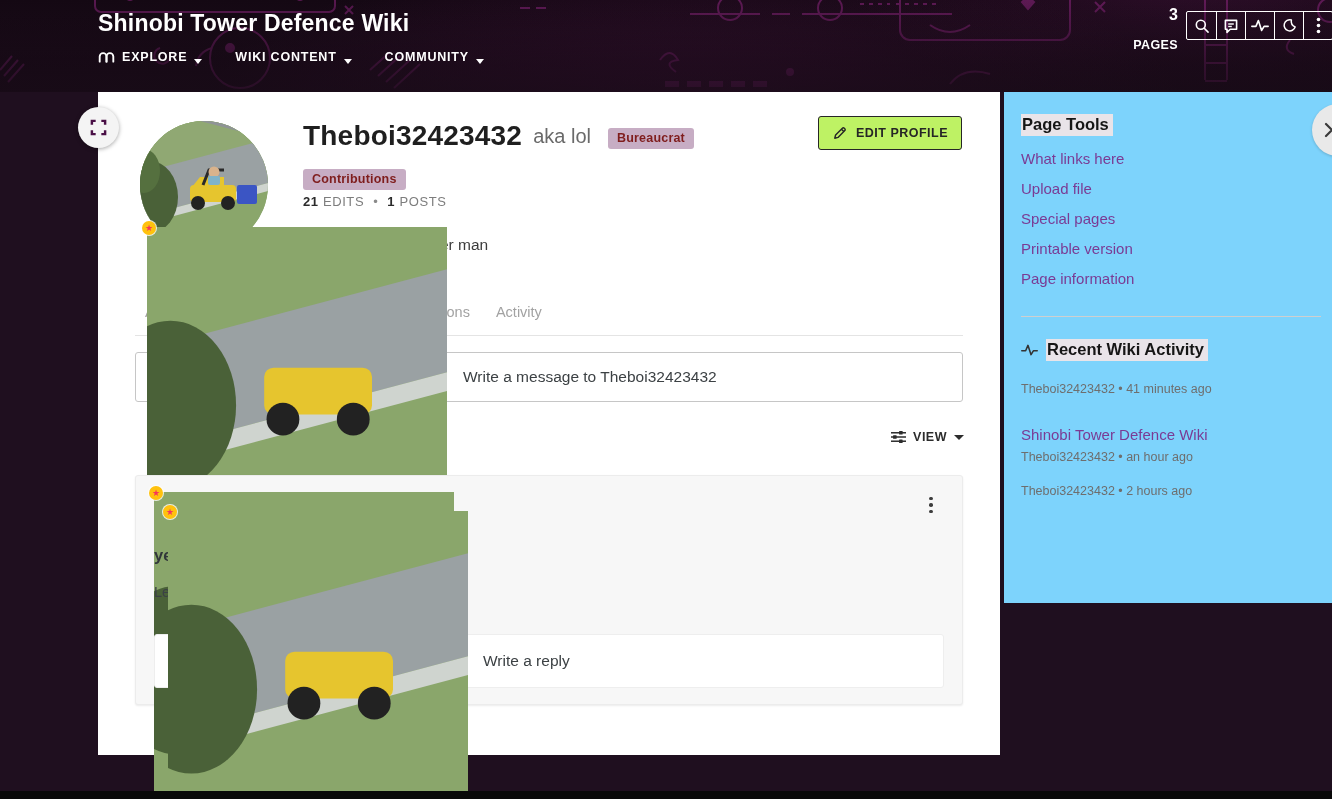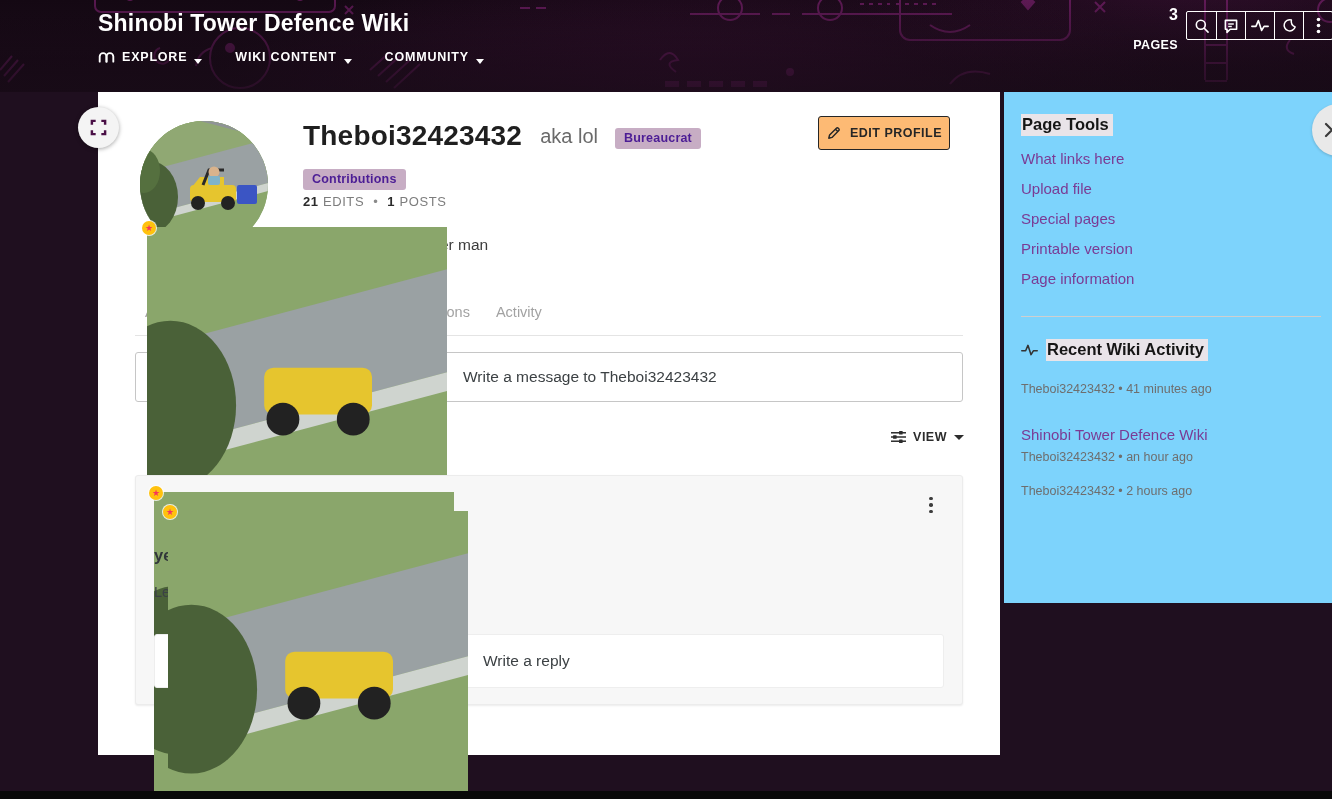--- a/index.html
+++ b/index.html
@@ -42,29 +42,29 @@
     background:#f4f4f4; box-shadow:0 1px 4px rgba(0,0,0,.35); display:flex; align-items:center; justify-content:center;
     z-index:10; cursor:pointer; }
 
   
   .avatar-round { border-radius:50%; overflow:hidden; background:#8aa66b; }
   .avatar-xl { position:absolute; left:42px; top:29px; width:128px; height:128px; }
   .avatar-round svg { display:block; width:100%; height:100%; }
 
   .name-row { position:absolute; left:205px; top:28px; display:flex; align-items:center; }
   .username-xl { font-size:28px; font-weight:700; color:#1f1f1f; letter-spacing:.2px; }
-  .aka { font-size:20px; color:#6a6a6a; margin-left:18px; }
-  .badge { background:#c7adc4; color:#4c1d95; font-size:12.5px; font-weight:700; padding:3px 9px 4px; border-radius:3px; letter-spacing:.2px; }
+  .aka { font-size:20px; color:#6a6a6a; margin-left:11px; }
+  .badge { background:#c7adc4; color:#7f1d1d; font-size:12.5px; font-weight:700; padding:3px 9px 4px; border-radius:3px; letter-spacing:.2px; }
   .badge-inline { margin-left:17px; position:relative; top:2px; }
   .badge-row { position:absolute; left:205px; top:77px; }
   .stats-row { position:absolute; left:205px; top:102px; font-size:13px; letter-spacing:.6px; color:#7d7d7d; }
   .stats-row b { color:#2b2b2b; font-weight:700; }
   .stats-dot { margin:0 9px; color:#8a8a8a; }
   .bio { position:absolute; left:205px; top:144px; font-size:15.5px; color:#3c3c3c; }
-  .edit-profile-btn { position:absolute; left:720px; top:24px; width:132px; height:34px; background:#fdba74;
+  .edit-profile-btn { position:absolute; left:720px; top:24px; width:144px; height:34px; background:#bef264;
     border:1px solid #262626; border-radius:3px; display:flex; align-items:center; justify-content:center; gap:8px;
     font-size:12.5px; font-weight:700; letter-spacing:.5px; color:#262626; cursor:pointer; }
 
   
   .tabs { position:absolute; left:37px; top:203px; width:828px; display:flex; border-bottom:1px solid #e4e4e4; }
   .tab { padding:9px 10px 12px; margin-right:6px; font-size:14.5px; color:#a2a2a2; cursor:pointer; white-space:nowrap; }
   .tab.active { color:#2b2b2b; font-weight:700; border-bottom:4px solid #520044; margin-bottom:-1px; }
 
   
   .composer { position:absolute; left:37px; top:260px; width:828px; height:50px; border:1px solid #c6c6c6; border-radius:3px;

